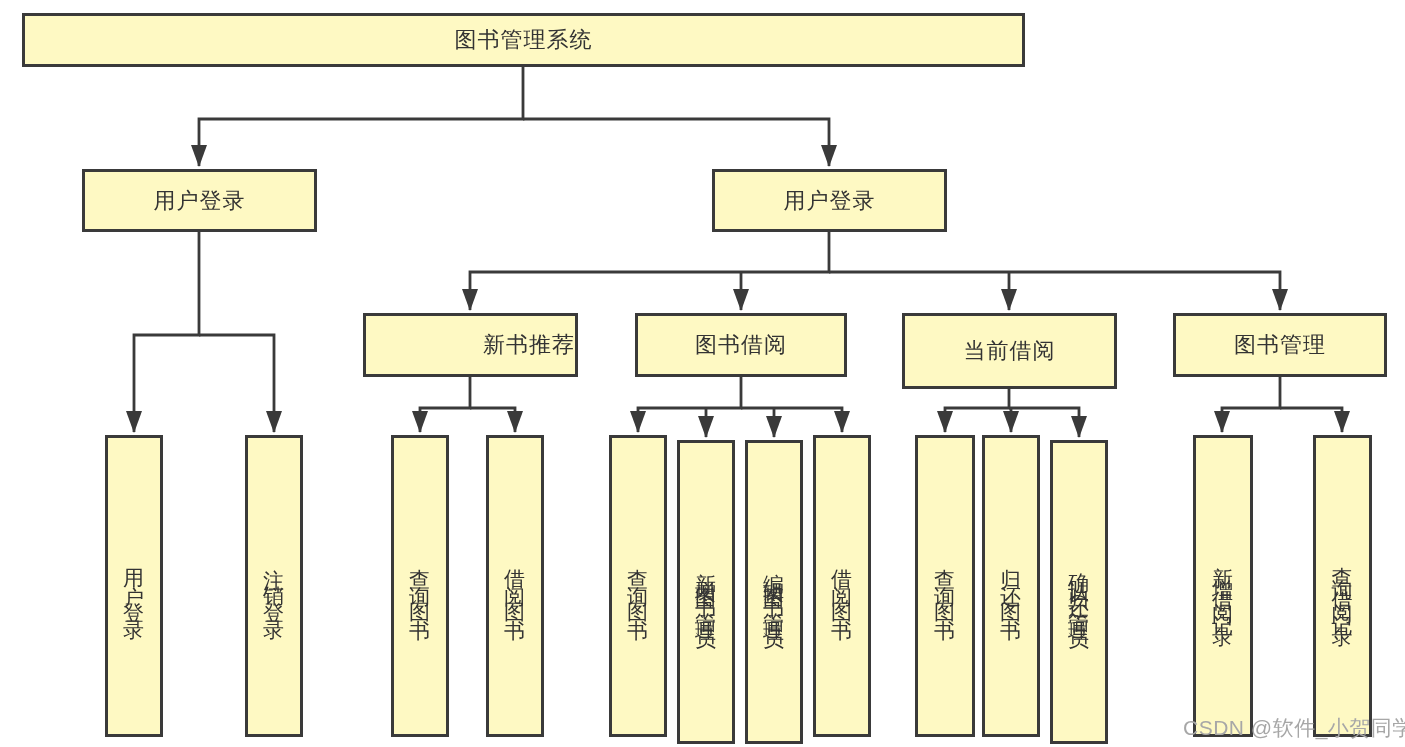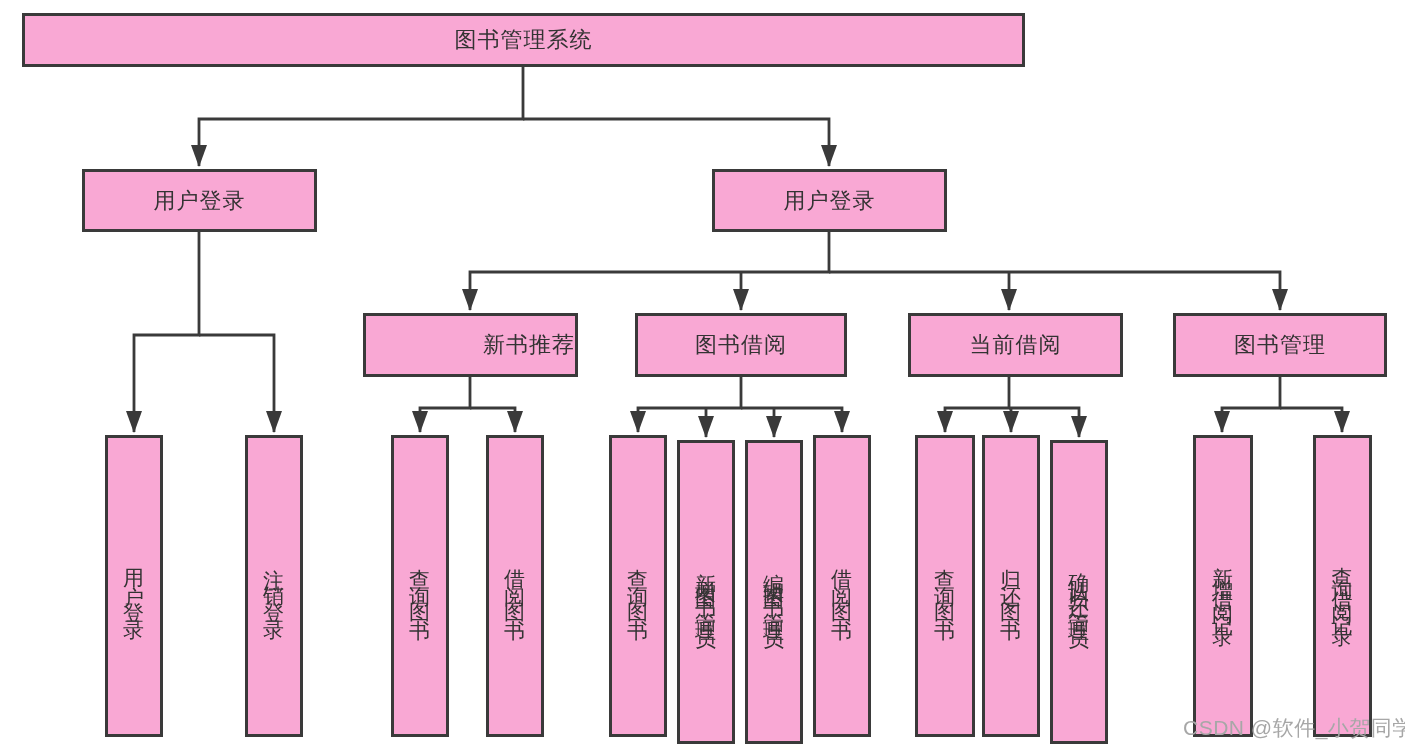--- a/index.html
+++ b/index.html
@@ -8,21 +8,21 @@
     width:1405px;height:747px;
     background:#ffffff;
     font-family:"Liberation Sans","DejaVu Sans",sans-serif;
     overflow:hidden;
   }
   #wires{position:absolute;left:0;top:0;pointer-events:none;}
   .box{
     position:absolute;
     box-sizing:border-box;
     border:3px solid #3a3a3a;
-    background:#f9a8d4;
+    background:#fef9c3;
     display:flex;
     align-items:center;
     justify-content:center;
     color:#333333;
     font-size:22px;
     letter-spacing:1px;
     white-space:nowrap;
   }
   .leaf{
     width:58px;height:302px;top:435px;
@@ -97,21 +97,21 @@
   <div class="box" style="left:712px;top:169px;width:235px;height:63px;">
     <span>用户登录</span>
   </div>
 
   <div class="box" style="left:363px;top:313px;width:215px;height:64px;justify-content:flex-end;">
     <span>新书推荐</span>
   </div>
   <div class="box" style="left:635px;top:313px;width:212px;height:64px;">
     <span>图书借阅</span>
   </div>
-  <div class="box" style="left:902px;top:313px;width:215px;height:64px;margin-left:6px;">
+  <div class="box" style="left:902px;top:313px;width:215px;height:76px;">
     <span>当前借阅</span>
   </div>
   <div class="box" style="left:1173px;top:313px;width:214px;height:64px;">
     <span>图书管理</span>
   </div>
 
   <div class="box leaf" style="left:105px;">
     <span class="vtext sp4">用户登录</span>
   </div>
   <div class="box leaf" style="left:245px;">

